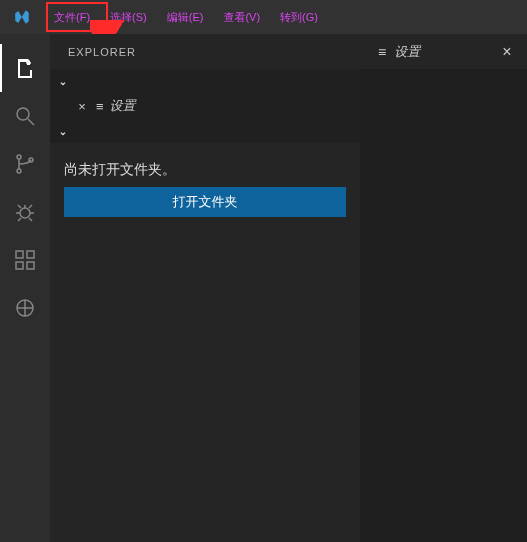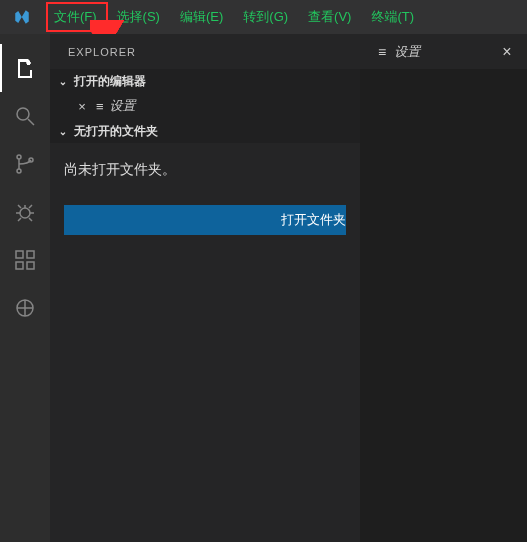--- a/index.html
+++ b/index.html
@@ -2,21 +2,21 @@
 <html><head>
 <meta charset="utf-8">
 <style>
   * { margin: 0; padding: 0; box-sizing: border-box; font-family: "Segoe UI", "Microsoft YaHei", sans-serif; }
   body { width: 527px; height: 542px; background: #1e1e1e; color: #ccc; overflow: hidden; position: relative; }
 
   .titlebar { height: 34px; background: #323233; display: flex; align-items: stretch; }
   .logo { width: 44px; display: flex; align-items: center; justify-content: center; }
   .logo svg { width: 18px; height: 18px; }
   .menu { display: flex; align-items: stretch; }
-  .menu-item { padding: 0 10px; display: flex; align-items: center; font-size: 13px; color: #22c55e; cursor: pointer; white-space: nowrap; }
+  .menu-item { padding: 0 10px; display: flex; align-items: center; font-size: 11px; color: #d946ef; cursor: pointer; white-space: nowrap; }
 
   .hl-box { position: absolute; border: 2px solid #ff2b2b; pointer-events: none; }
   .hl1 { left: 46px; top: 2px; width: 62px; height: 30px; }
 
   .arrow { position: absolute; pointer-events: none; }
 
   .workbench { position: absolute; top: 34px; left: 0; right: 0; bottom: 0; display: flex; }
 
   .activitybar { width: 50px; background: #2d2d2d; display: flex; flex-direction: column; align-items: center; padding-top: 10px; }
   .ab-item { width: 50px; height: 48px; display: flex; align-items: center; justify-content: center; cursor: pointer; position: relative; }
@@ -29,22 +29,22 @@
 
   .section { background: #202021; }
   .section-hdr { height: 24px; display: flex; align-items: center; padding: 0 6px; font-size: 12px; color: #ddd; cursor: pointer; font-weight: bold; }
   .chev { width: 14px; display: inline-flex; justify-content: center; margin-right: 4px; font-size: 10px; }
   .open-editors-item { display: flex; align-items: center; height: 26px; padding-left: 24px; font-size: 13px; color: #ccc; cursor: pointer; }
   .oe-close { width: 16px; text-align: center; margin-right: 6px; font-size: 13px; }
   .oe-icon { margin-right: 6px; font-size: 13px; }
   .oe-label { font-style: italic; }
 
   .sidebar-body { flex: 1; background: #252526; padding: 18px 14px; }
-  .msg { font-size: 14px; color: #ddd; margin-bottom: 26px; }
-  .open-btn { width: 100%; height: 30px; background: #0e639c; color: #fff; border: none; font-size: 13px; cursor: pointer; text-align: right; }
+  .msg { font-size: 14px; color: #ddd; margin-bottom: 8px; }
+  .open-btn { width: 100%; height: 30px; background: #0e639c; color: #fff; border: none; font-size: 13px; cursor: pointer; }
 
   .editor { flex: 1; background: #1e1e1e; display: flex; flex-direction: column; }
   .tabbar { height: 35px; background: #252526; display: flex; align-items: center; padding: 0 10px; position: relative; }
   .tab { display: flex; align-items: center; gap: 8px; padding: 0 8px; font-size: 13px; color: #ccc; height: 100%; cursor: pointer; }
   .tab-icon { font-size: 14px; }
   .tab-label { font-style: italic; }
   .tab-close { position: absolute; right: 10px; top: 50%; transform: translateY(-50%); width: 20px; height: 20px; display: flex; align-items: center; justify-content: center; font-size: 16px; color: #ccc; cursor: pointer; }
 </style>
 </head>
 <body>
@@ -52,23 +52,22 @@
 <div class="titlebar">
   <div class="logo">
     <svg viewBox="0 0 24 24">
       <path d="M17 3 L7 20 L3 17 L3 7 L7 4 L17 21 L21 18 L21 6 Z" fill="#3b99d6"></path>
     </svg>
   </div>
   <div class="menu">
     <div class="menu-item">文件(F)</div>
     <div class="menu-item">选择(S)</div>
     <div class="menu-item">编辑(E)</div>
+    <div class="menu-item">查看(V)</div>
     <div class="menu-item">转到(G)</div>
-    <div class="menu-item">查看(V)</div>
-    <div class="menu-item">终端(T)</div>
   </div>
 </div>
 
 <div class="hl-box hl1"></div>
 
 <svg class="arrow" style="left:90px; top:20px;" width="240" height="150">
   <defs>
     <marker id="ah" markerWidth="12" markerHeight="12" refX="2" refY="5" orient="auto">
       <path d="M0,0 L10,5 L0,10 Z" fill="#ff2b2b"></path>
     </marker>
@@ -120,30 +119,28 @@
         </svg>
     </div>
   </div>
 
   <div class="sidebar">
     <div class="sidebar-title">EXPLORER</div>
 
     <div class="section">
       <div class="section-hdr">
         <span class="chev">⌄</span>
-        <span>打开的编辑器</span>
       </div>
       <div class="open-editors-item">
         <span class="oe-close">×</span>
         <span class="oe-icon">≡</span>
         <span class="oe-label">设置</span>
       </div>
       <div class="section-hdr">
         <span class="chev">⌄</span>
-        <span>无打开的文件夹</span>
       </div>
     </div>
 
     <div class="sidebar-body">
       <div class="msg">尚未打开文件夹。</div>
       <button class="open-btn">打开文件夹</button>
     </div>
   </div>
 
   <div class="editor">

